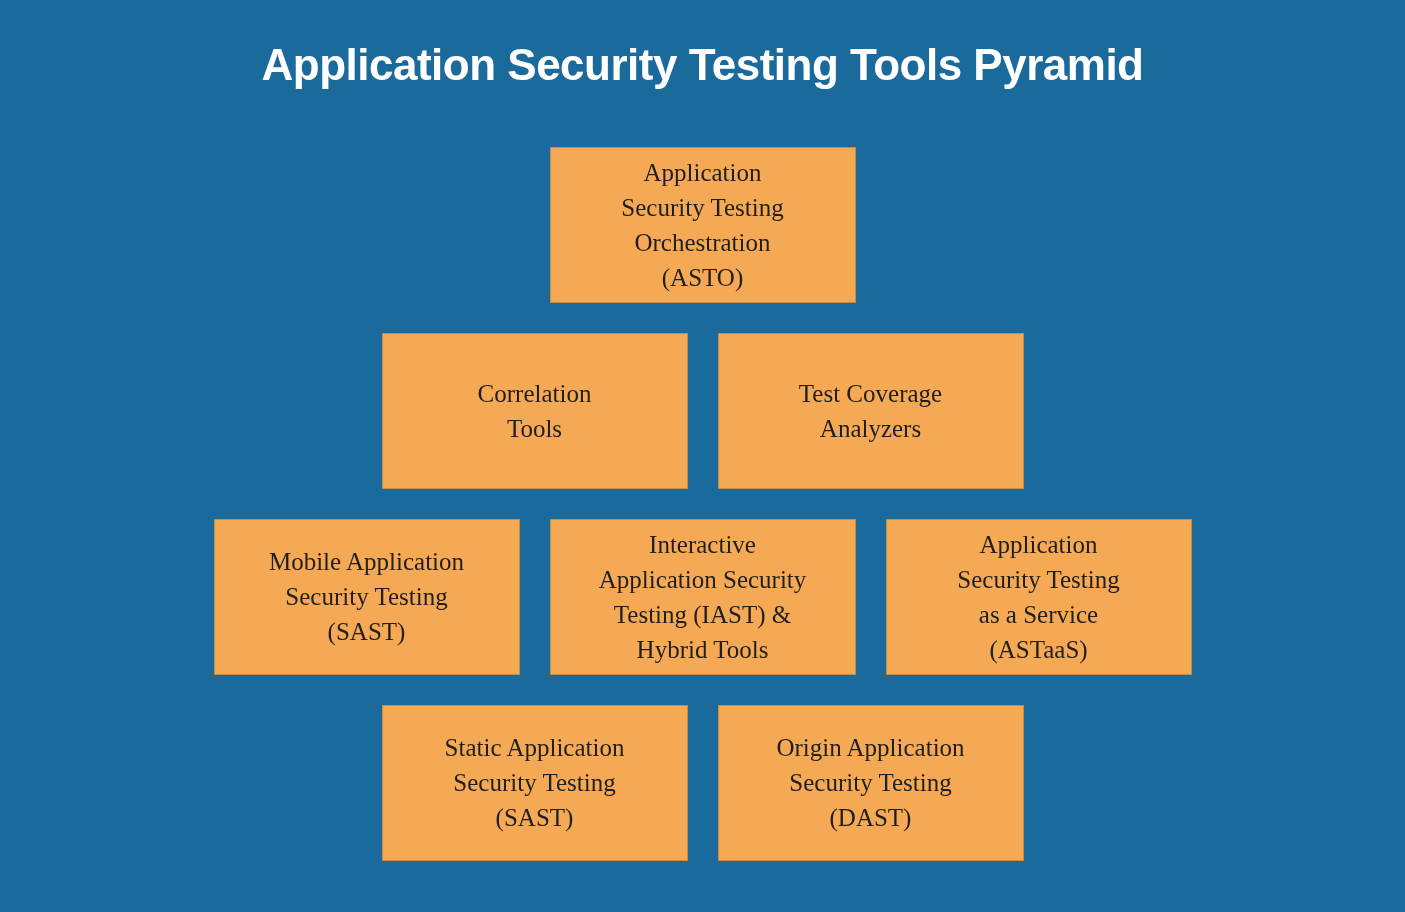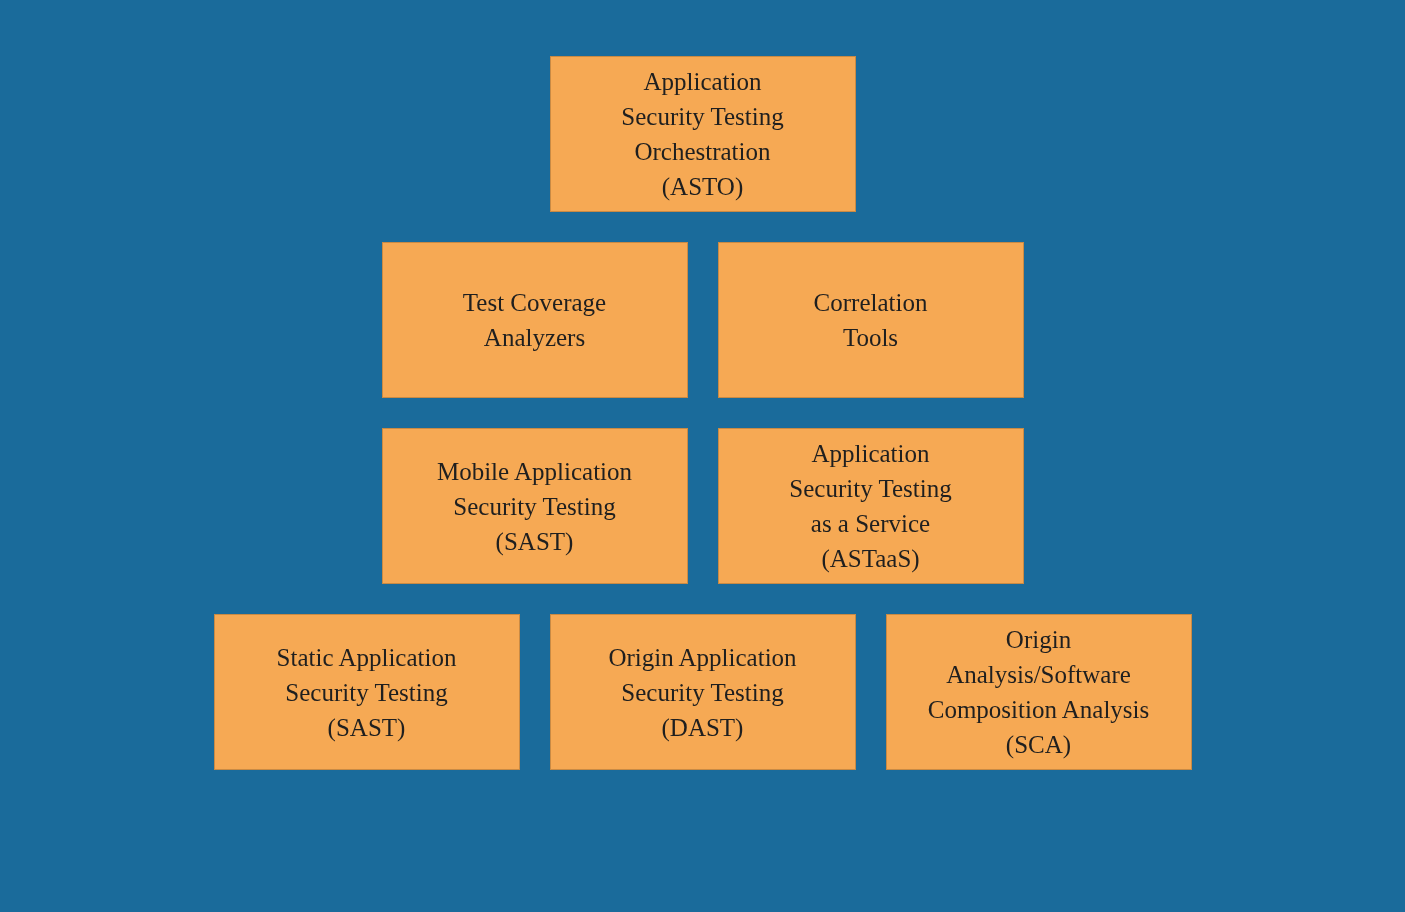--- a/index.html
+++ b/index.html
@@ -54,54 +54,55 @@
     line-height: 35px;
     white-space: pre-line;
     padding: 4px 8px;
   }
 </style>
 </head>
 <body>
 
 <div class="stage">
 
+  <h1 class="diagram-title">Application Security Testing Tools Pyramid</h1>
 
   <div class="pyramid">
 
     <div class="pyramid-row">
       <div class="pyramid-box">Application
 Security Testing
 Orchestration
 (ASTO)</div>
     </div>
 
     <div class="pyramid-row">
+      <div class="pyramid-box">Correlation
+Tools</div>
       <div class="pyramid-box">Test Coverage
 Analyzers</div>
-      <div class="pyramid-box">Correlation
-Tools</div>
     </div>
 
     <div class="pyramid-row">
       <div class="pyramid-box">Mobile Application
 Security Testing
 (SAST)</div>
+      <div class="pyramid-box">Interactive
+Application Security
+Testing (IAST) &amp;
+Hybrid Tools</div>
       <div class="pyramid-box">Application
 Security Testing
 as a Service
 (ASTaaS)</div>
     </div>
 
     <div class="pyramid-row">
       <div class="pyramid-box">Static Application
 Security Testing
 (SAST)</div>
       <div class="pyramid-box">Origin Application
 Security Testing
 (DAST)</div>
-      <div class="pyramid-box">Origin
-Analysis/Software
-Composition Analysis
-(SCA)</div>
     </div>
 
   </div>
 </div>
 
 </body></html>

